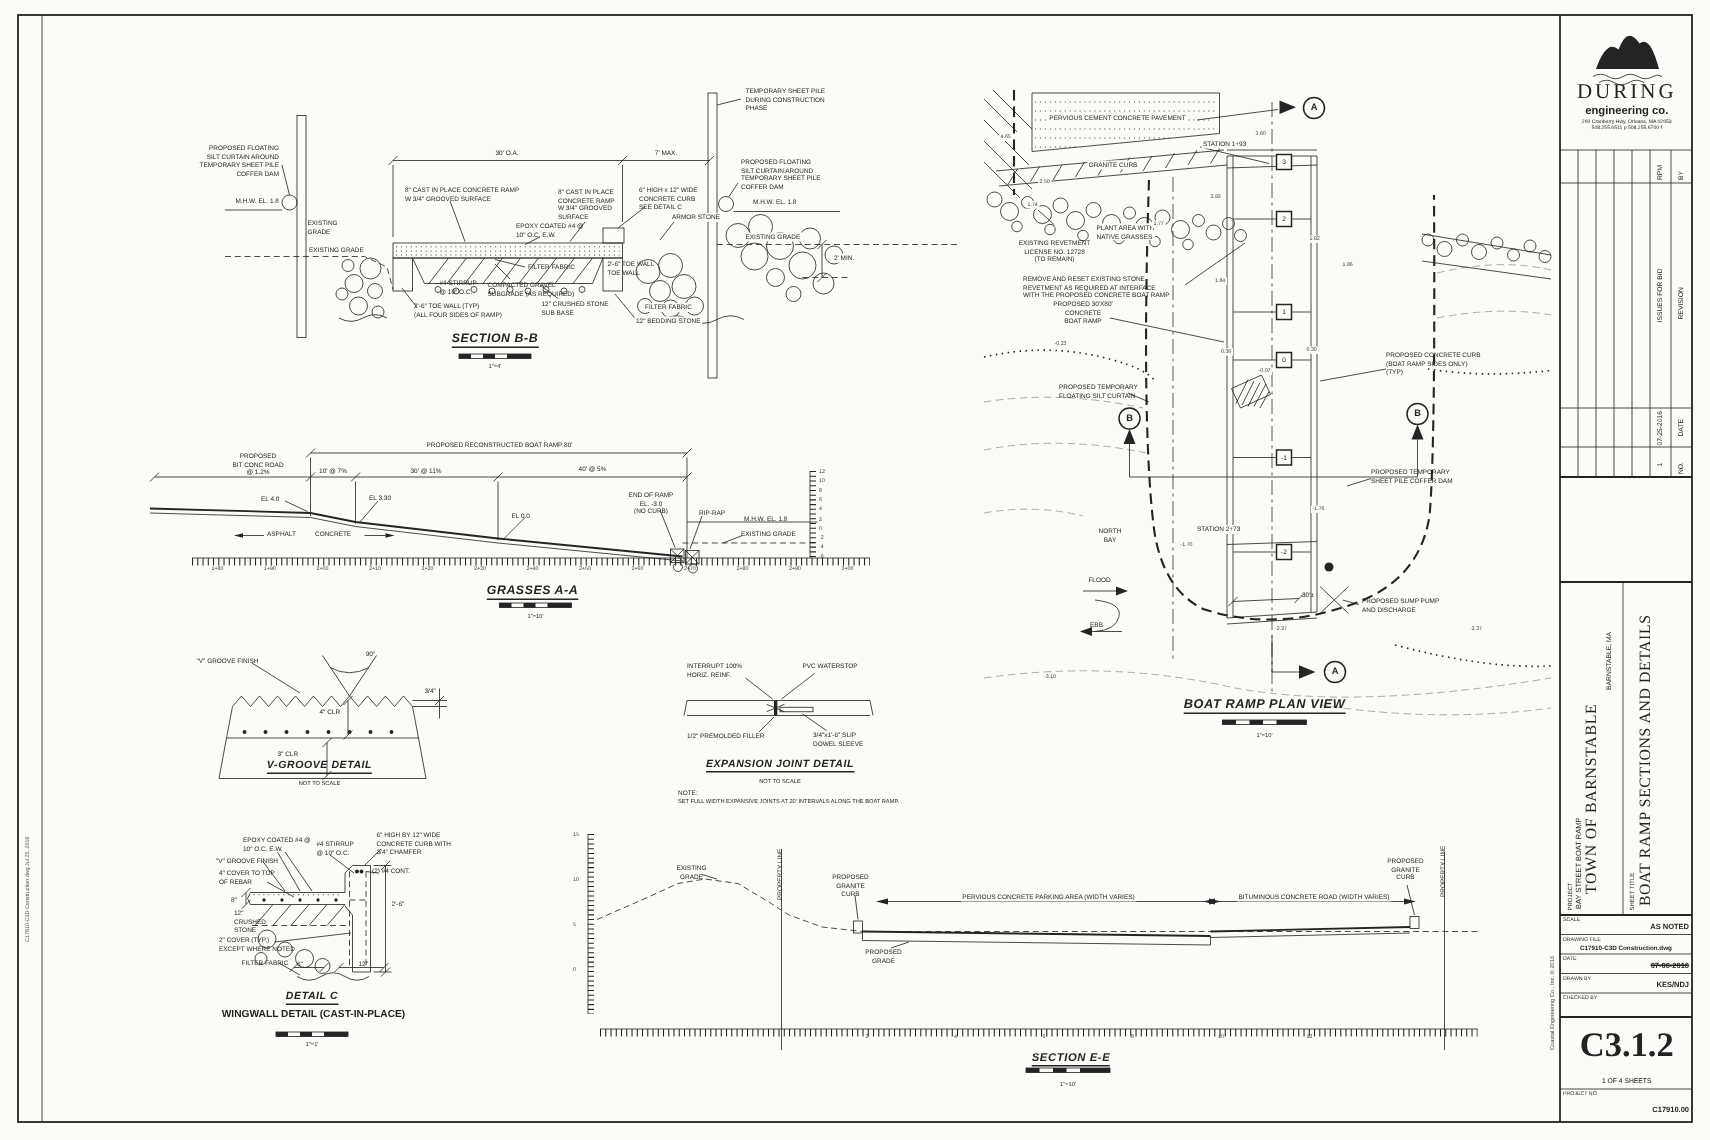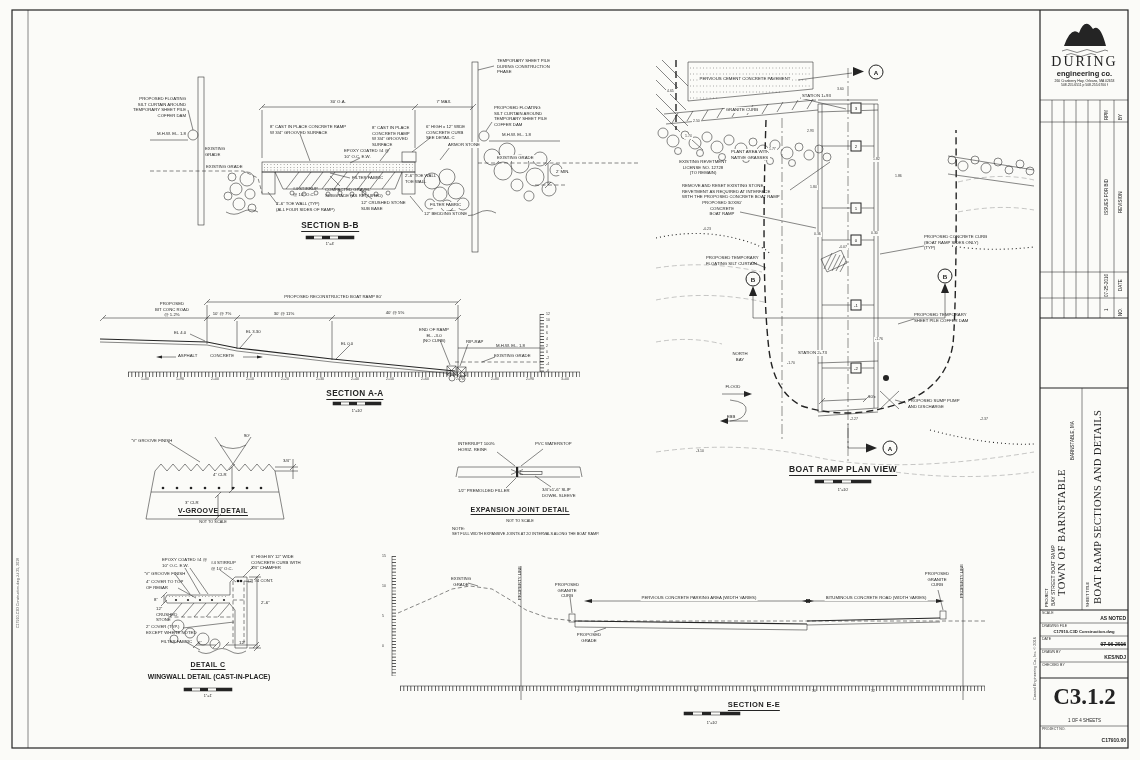--- a/index.html
+++ b/index.html
@@ -19,21 +19,21 @@
   .comb{stroke-width:5 !important;stroke-dasharray:.7,2.8;}
   .combv{stroke-width:4 !important;stroke-dasharray:.7,2.45;}
   .lbl{position:absolute;font-size:4.3px;line-height:1.3;white-space:pre-line;color:#262626;}
   .lbl.c{transform:translateX(-50%);text-align:center;}
   .lbl.r{transform:translateX(-100%);text-align:right;}
   .lbl.rot{transform:rotate(-90deg);transform-origin:0 0;white-space:nowrap;}
   .lbl.bgw{background:#fbfbf8;padding:0 1px;}
   .lbl.scl{font-size:3.8px;}
   .lbl.tick{font-size:3.5px;color:#3a3a3a;}
   .dtitle{position:absolute;transform:translateX(-50%);font-size:8.2px;font-weight:bold;
-          letter-spacing:.4px;border-bottom:1.1px solid #242424;padding-bottom:1px;white-space:nowrap;}
+          letter-spacing:.4px;border-bottom:1.1px solid #242424;padding-bottom:1px;white-space:nowrap;font-style:italic;}
   .f7{font-size:7px;} .f75{font-size:7.5px;} .f85{font-size:8.5px;}
   .dsub{position:absolute;transform:translateX(-50%);font-size:6.8px;font-weight:bold;white-space:nowrap;}
   .sq{position:absolute;width:9px;height:9px;border:.8px solid #242424;font-size:4.4px;
       display:flex;align-items:center;justify-content:center;transform:translate(-50%,-50%);
       background:#fbfbf8;color:#232323;}
   .cut{position:absolute;width:13px;height:13px;border:1px solid #242424;border-radius:50%;
        font-size:6.2px;font-weight:bold;display:flex;align-items:center;justify-content:center;
        transform:translate(-50%,-50%);background:#fbfbf8;}
   
   .vtx{position:absolute;transform:rotate(-90deg);transform-origin:0 0;white-space:nowrap;}
@@ -455,27 +455,27 @@
     <line x1="468" y1="583" x2="478" y2="586"></line>
     <line x1="400" y1="686" x2="985" y2="686"></line>
     <line class="comb" x1="400" y1="688.5" x2="985" y2="688.5"></line>
     <rect x="684" y="712" width="56" height="3"></rect>
     <rect class="fil" x="684" y="712" width="9" height="3"></rect>
     <rect class="fil" x="702" y="712" width="9" height="3"></rect>
     <rect class="fil" x="720" y="712" width="20" height="3"></rect>
   </svg>
 
   <div class="dtitle" style="left:330px;top:221px">SECTION B-B</div>
-  <div class="dtitle" style="left:355px;top:389px">SECTION A-A</div>
+  <div class="dtitle" style="left:355px;top:389px">GRASSES A-A</div>
   <div class="dtitle f7" style="left:213px;top:507px">V-GROOVE DETAIL</div>
   <div class="dtitle f7" style="left:520px;top:506px">EXPANSION JOINT DETAIL</div>
   <div class="dtitle f7" style="left:208px;top:661px">DETAIL C</div>
   <div class="dsub" style="left:209px;top:673px">WINGWALL DETAIL (CAST-IN-PLACE)</div>
   <div class="dtitle f85" style="left:843px;top:464px">BOAT RAMP PLAN VIEW</div>
-  <div class="dtitle f75" style="left:754px;top:700px">SECTION E-E</div>
+  <div class="dtitle f75" style="left:714px;top:700px">SECTION E-E</div>
 
   <div id="anno">
       <div class="lbl r" style="left: 186px; top: 96px;">PROPOSED FLOATING
 SILT CURTAIN AROUND
 TEMPORARY SHEET PILE
 COFFER DAM</div>
       <div class="lbl" style="left: 157px; top: 131px;">M.H.W. EL. 1.8</div>
       <div class="lbl" style="left: 205px; top: 146px;">EXISTING
 GRADE</div>
       <div class="lbl" style="left: 206px; top: 164px;">EXISTING GRADE</div>

